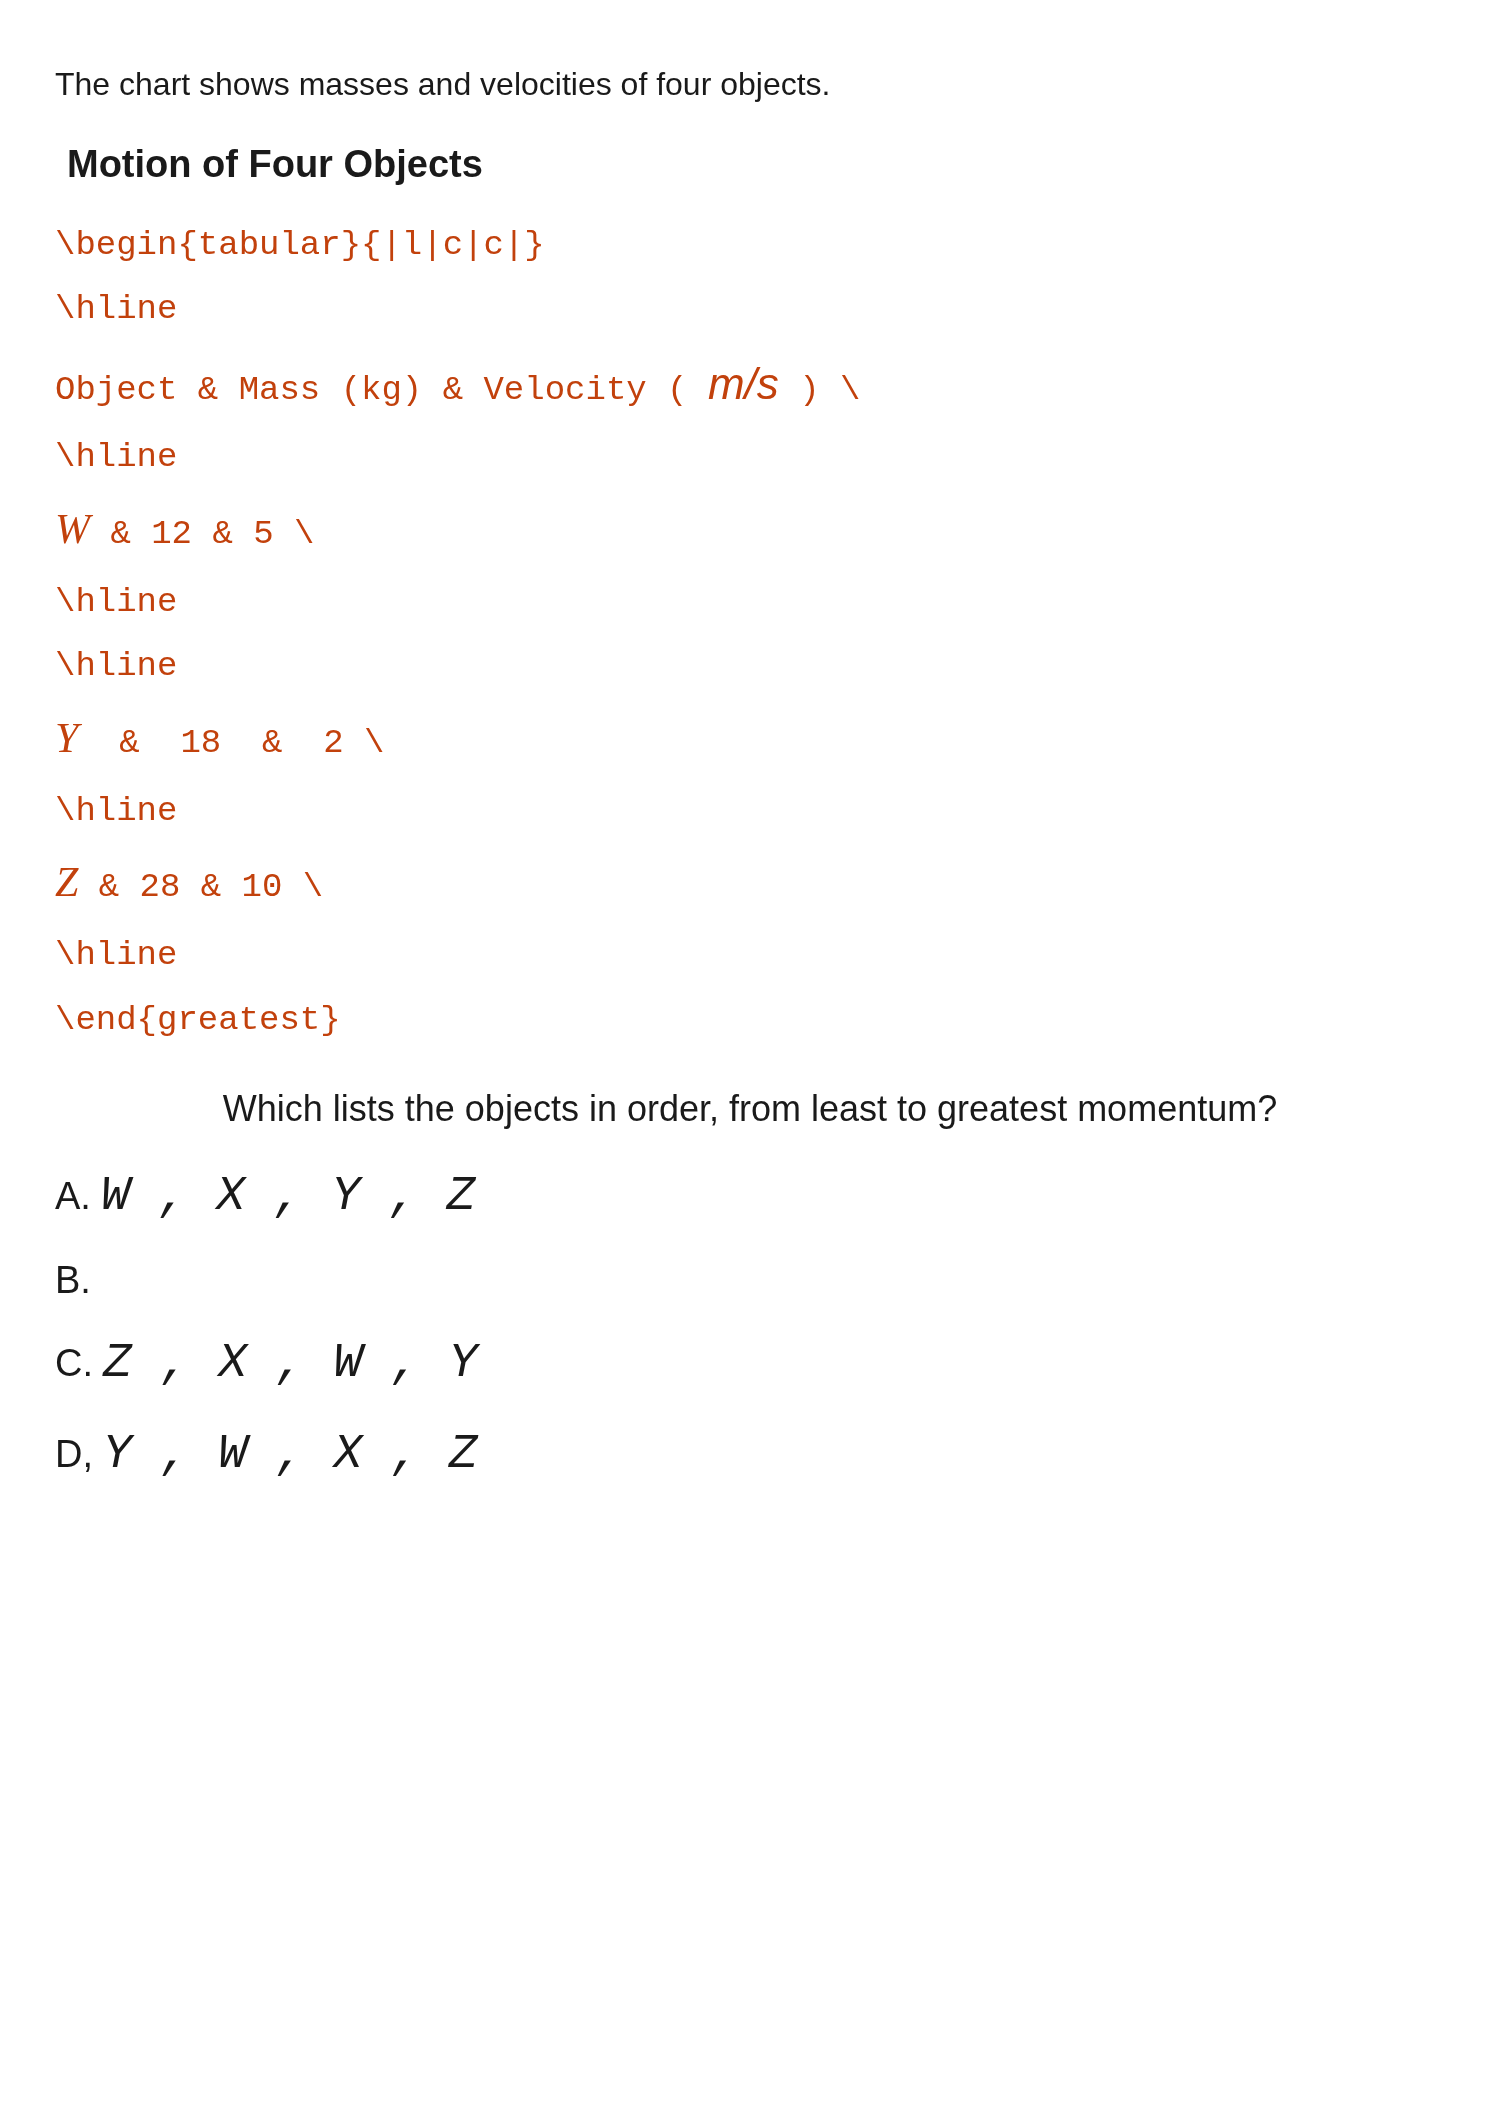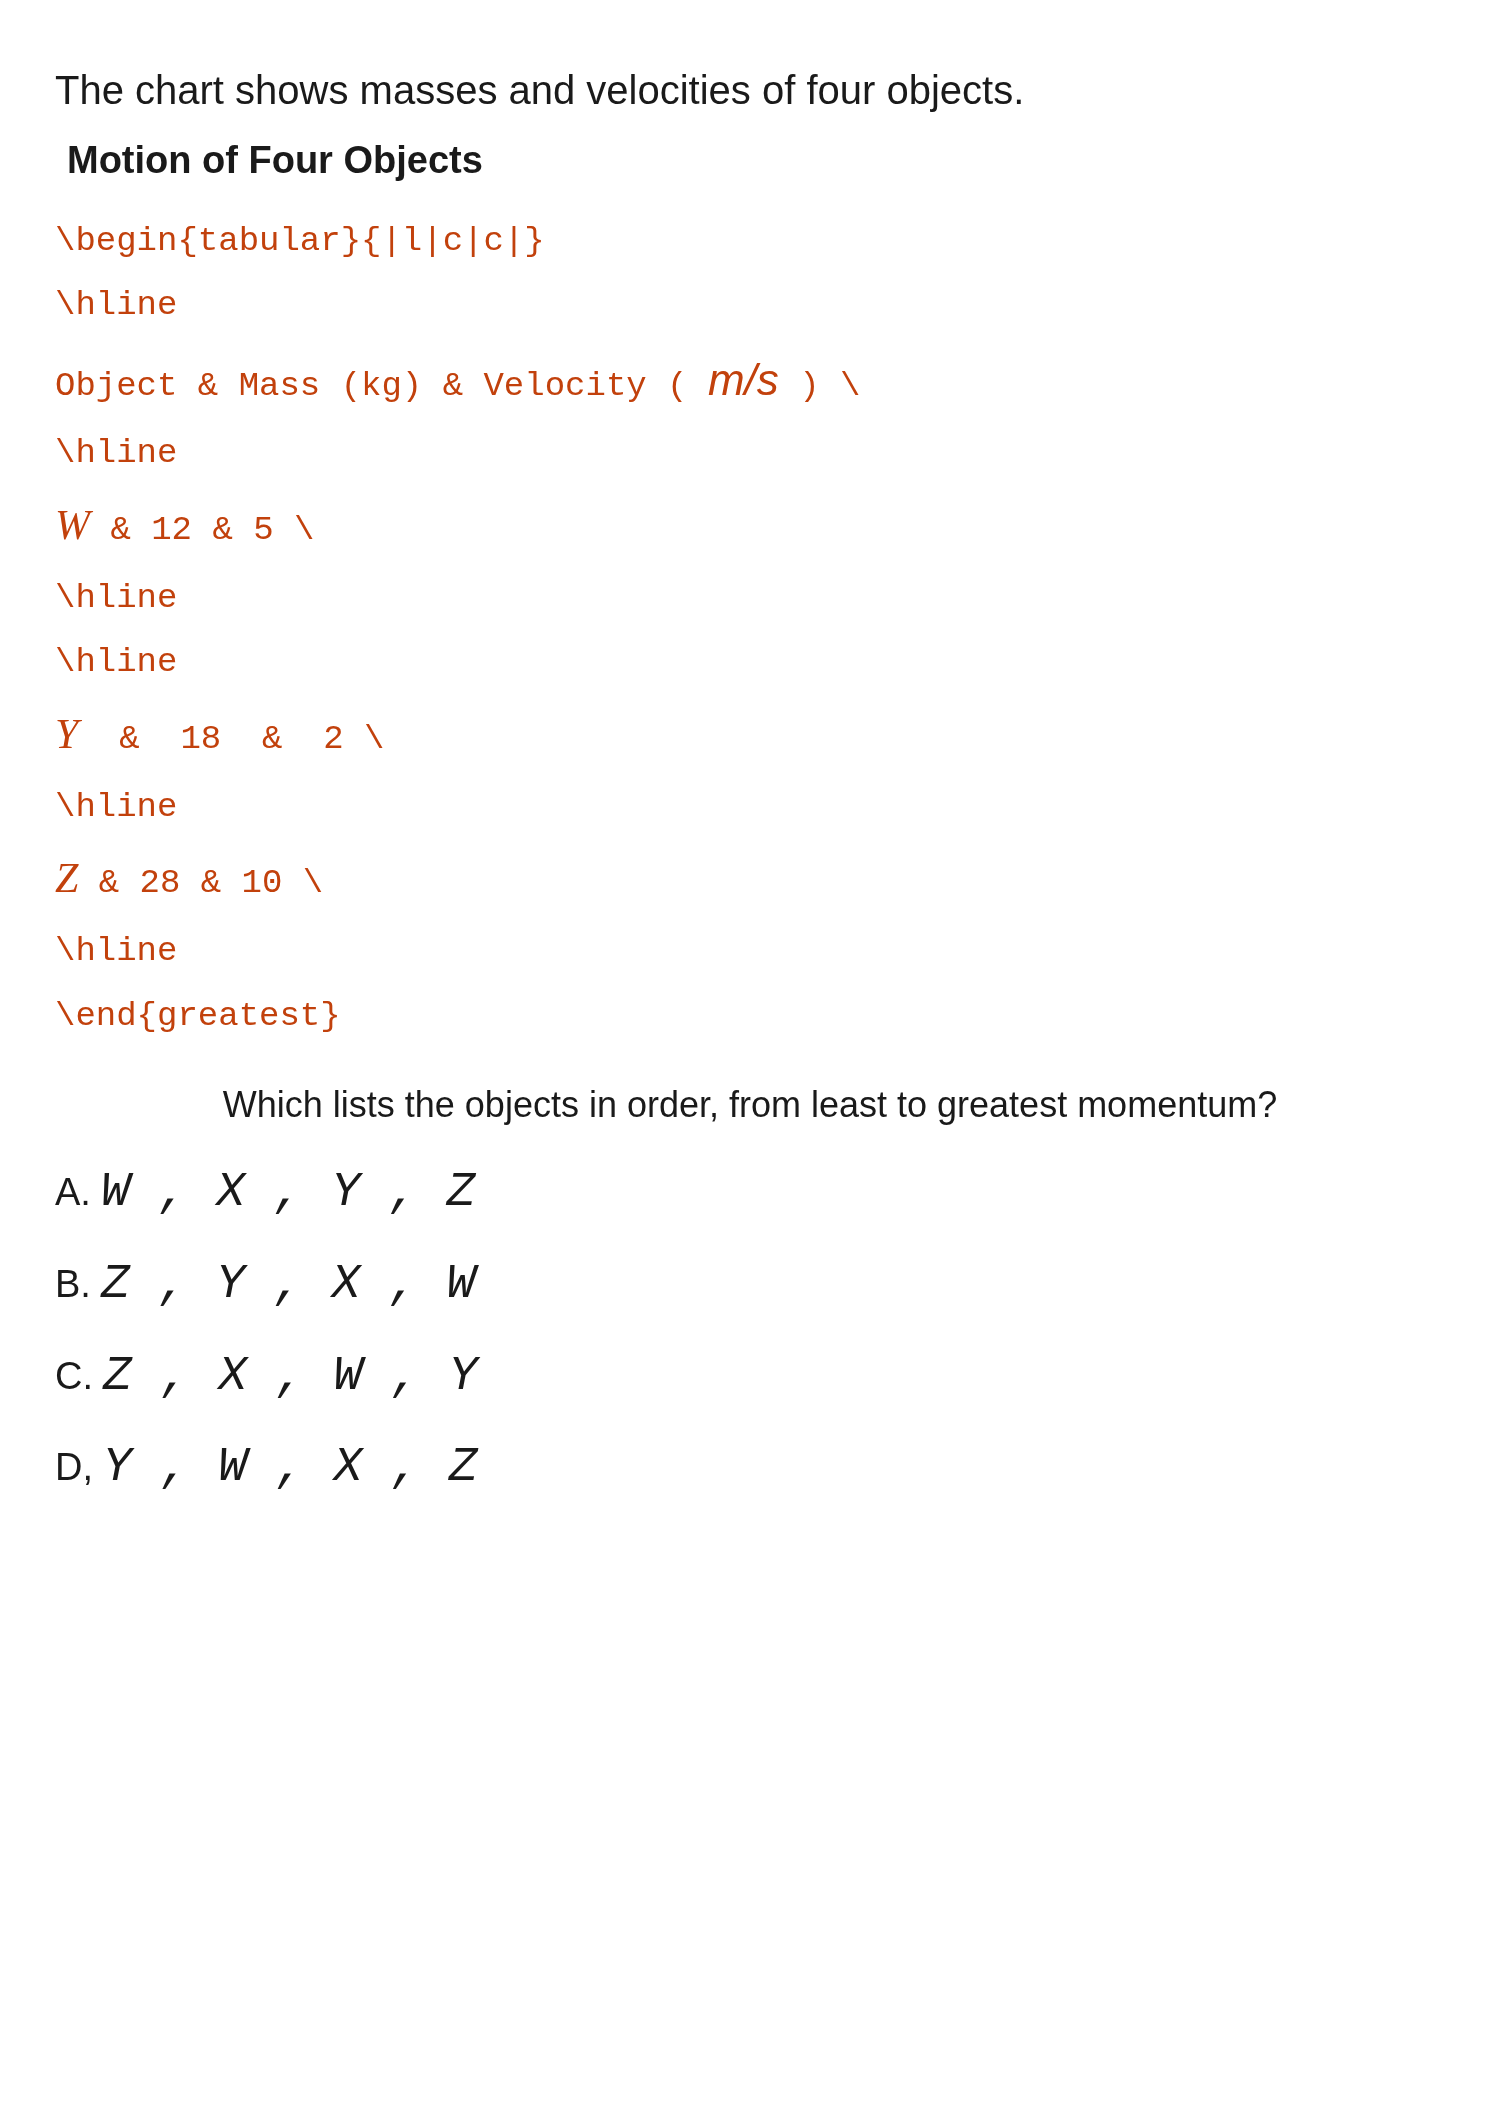--- a/index.html
+++ b/index.html
@@ -12,23 +12,23 @@
       background: #ffffff;
       font-family: 'Times New Roman', Times, serif;
       font-size: 36px;
       color: #1a1a1a;
       padding: 60px 55px;
       width: 1500px;
       min-height: 2104px;
     }
 
     .intro-text {
-      font-size: 40px;
+      font-size: 32px;
       line-height: 1.5;
-      margin-bottom: 8px;
+      margin-bottom: 24px;
       font-family: Arial, sans-serif;
     }
 
     .chart-title {
       font-size: 38px;
       font-weight: bold;
       margin-bottom: 16px;
       font-family: Arial, sans-serif;
       margin-left: 12px;
     }
@@ -131,23 +131,20 @@
 
   <div class="answer-option">
     <span class="answer-label">A.</span>
     <span class="answer-vars">
       <i>W</i> , <i>X</i> , <i>Y</i> , <i>Z</i>
     </span>
   </div>
 
   <div class="answer-option">
     <span class="answer-label">B.</span>
-    <span class="answer-vars">
-      <i>Z</i> , <i>Y</i> , <i>X</i> , <i>W</i>
-    </span>
   </div>
 
   <div class="answer-option">
     <span class="answer-label">C.</span>
     <span class="answer-vars">
       <i>Z</i> , <i>X</i> , <i>W</i> , <i>Y</i>
     </span>
   </div>
 
   <div class="answer-option">

